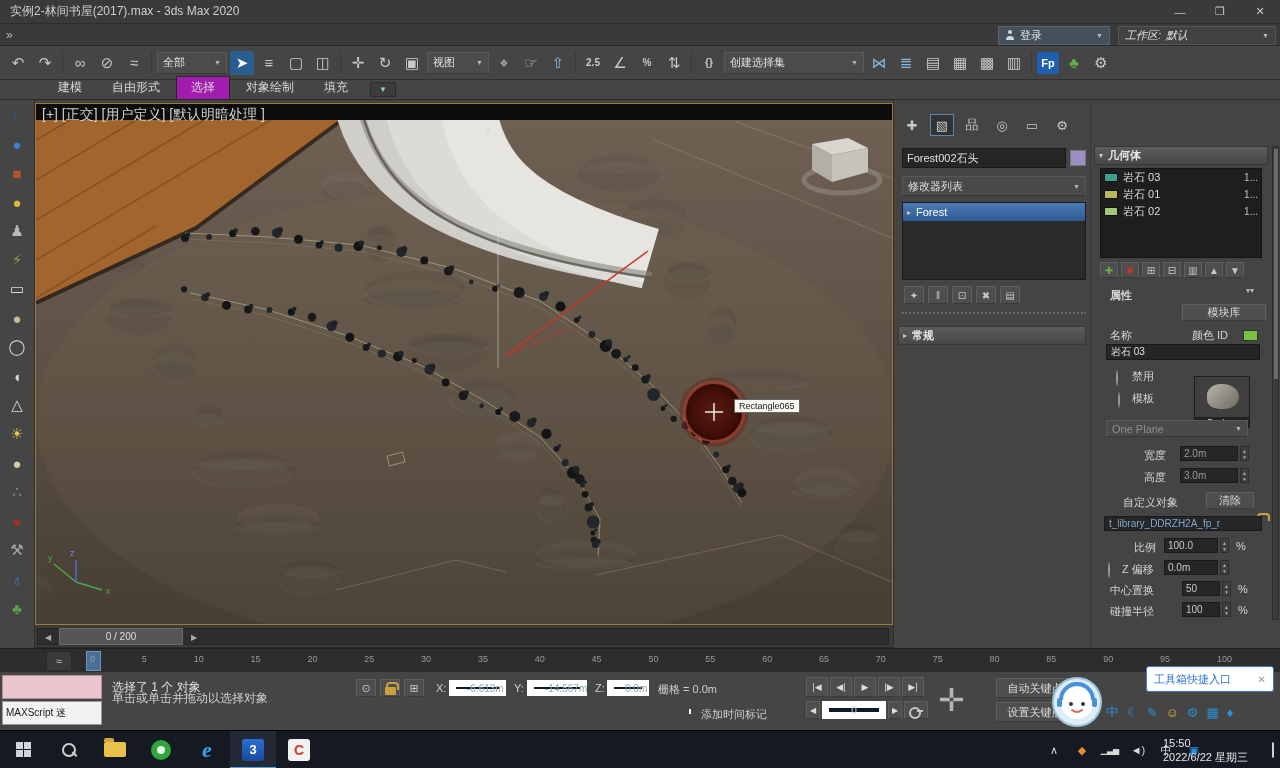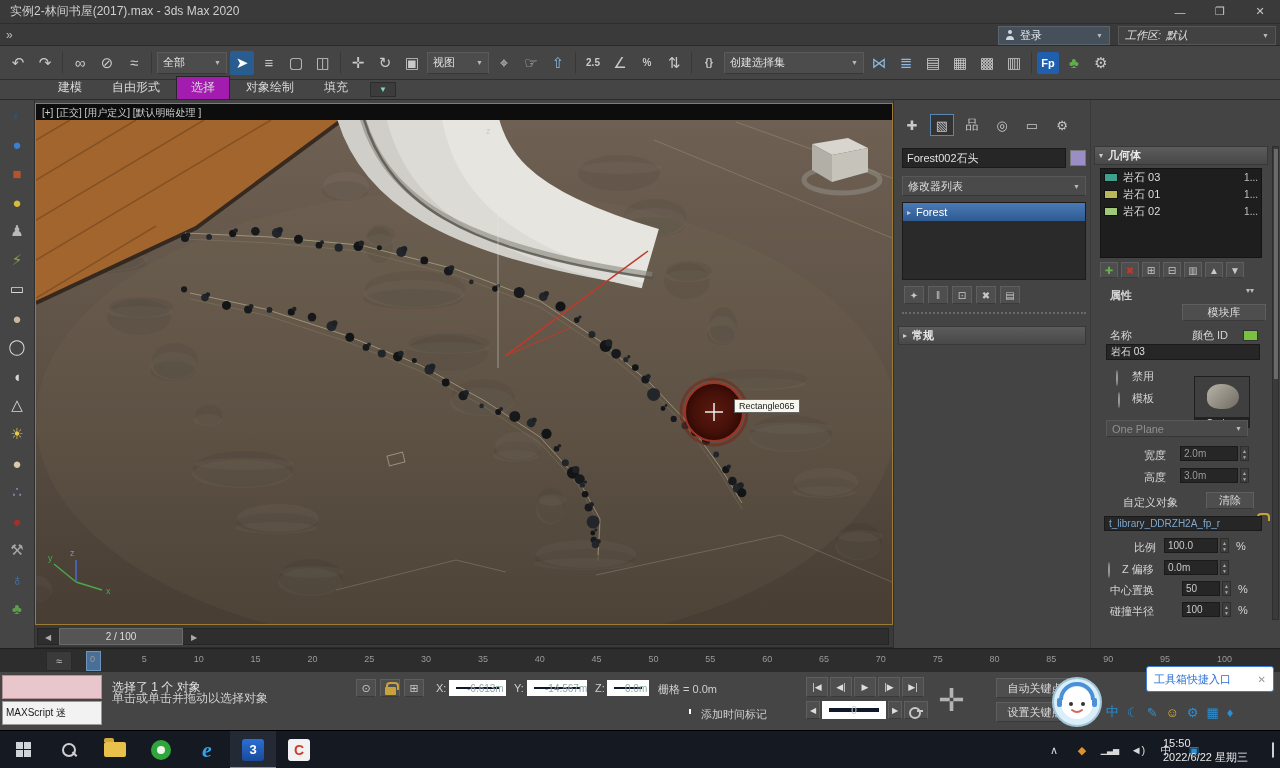--- a/index.html
+++ b/index.html
@@ -38,21 +38,21 @@
   #ribbon-tabs{display:flex;gap:2px;align-items:flex-end;}
   .rtab{padding:2px 14px 3px;font-size:12px;color:#d8d8d8;}
   .rtab.active{background:#a21caf;border:1px solid #262626;border-bottom:none;}
   #ribbon-more{width:26px;height:15px;background:#3c3c3c;border:1px solid #2c2c2c;color:#7fd4c8;font-size:8px;display:flex;align-items:center;justify-content:center;margin:0 0 2px 8px;}
   
   #side-strip{left:0;top:100px;width:35px;height:548px;background:#454545;border-right:1px solid #2f2f2f;display:flex;flex-direction:column;align-items:center;padding-top:4px;gap:7px;overflow:hidden;}
   .side-icon{width:24px;height:22px;display:flex;align-items:center;justify-content:center;font-size:15px;flex:none;}
   
   #viewport{left:35px;top:103px;width:858px;height:522px;background:#1c1c1c;border:1px solid #9c7c34;}
   #vp-strip{position:absolute;left:0;top:0;width:100%;height:16px;background:#0d0d0d;}
-  #vp-label{position:absolute;left:6px;top:2px;font-size:10px;color:#cfcfcf;white-space:nowrap;}
+  #vp-label{position:absolute;left:6px;top:2px;font-size:14px;color:#cfcfcf;white-space:nowrap;}
   #vp-tooltip{position:absolute;left:698px;top:295px;background:#f6f6ee;border:1px solid #666;color:#222;font-size:9px;padding:1px 4px;white-space:nowrap;}
   
   #slider-row{left:35px;top:625px;width:858px;height:23px;background:#3a3a3a;border-bottom:1px solid #2a2a2a;}
   #slider-track{position:absolute;left:2px;top:3px;width:852px;height:17px;background:#2e2e2e;border:1px solid #252525;}
   #slider-handle{position:absolute;left:24px;top:3px;width:124px;height:17px;background:#555;border:1px solid #6a6a6a;color:#ddd;font-size:10px;display:flex;align-items:center;justify-content:center;}
   .sl-arrow{position:absolute;top:6px;width:14px;height:12px;color:#aaa;font-size:8px;display:flex;align-items:center;justify-content:center;}
   
   #ruler{left:0;top:648px;width:1280px;height:24px;background:#2d2d2d;border-top:1px solid #1f1f1f;}
   #frame-marker{position:absolute;left:86px;top:2px;width:15px;height:20px;background:#4a6f96;border:1px solid #6f94bb;}
   #ruler-ticks{position:absolute;left:90px;top:5px;width:1142px;display:flex;justify-content:space-between;font-size:9px;color:#9a9a9a;}
@@ -497,21 +497,21 @@
       </g>
     </svg>
     <div id="vp-strip"></div>
     <div id="vp-label">[+] [正交] [用户定义] [默认明暗处理 ]</div>
     <div id="vp-tooltip">Rectangle065</div>
   </div>
 
   <div id="slider-row" class="abs">
     <div id="slider-track"></div>
     <span class="sl-arrow" style="left:6px;">◀</span>
-    <div id="slider-handle">2 / 100</div>
+    <div id="slider-handle">0 / 200</div>
     <span class="sl-arrow" style="left:152px;">▶</span>
   </div>
 
   <div id="ruler" class="abs">
     <div id="mini-curve-btn">≈</div>
     <div id="frame-marker"></div>
     <div id="ruler-ticks">
         <span class="tick">0</span>
         <span class="tick">5</span>
         <span class="tick">10</span>

